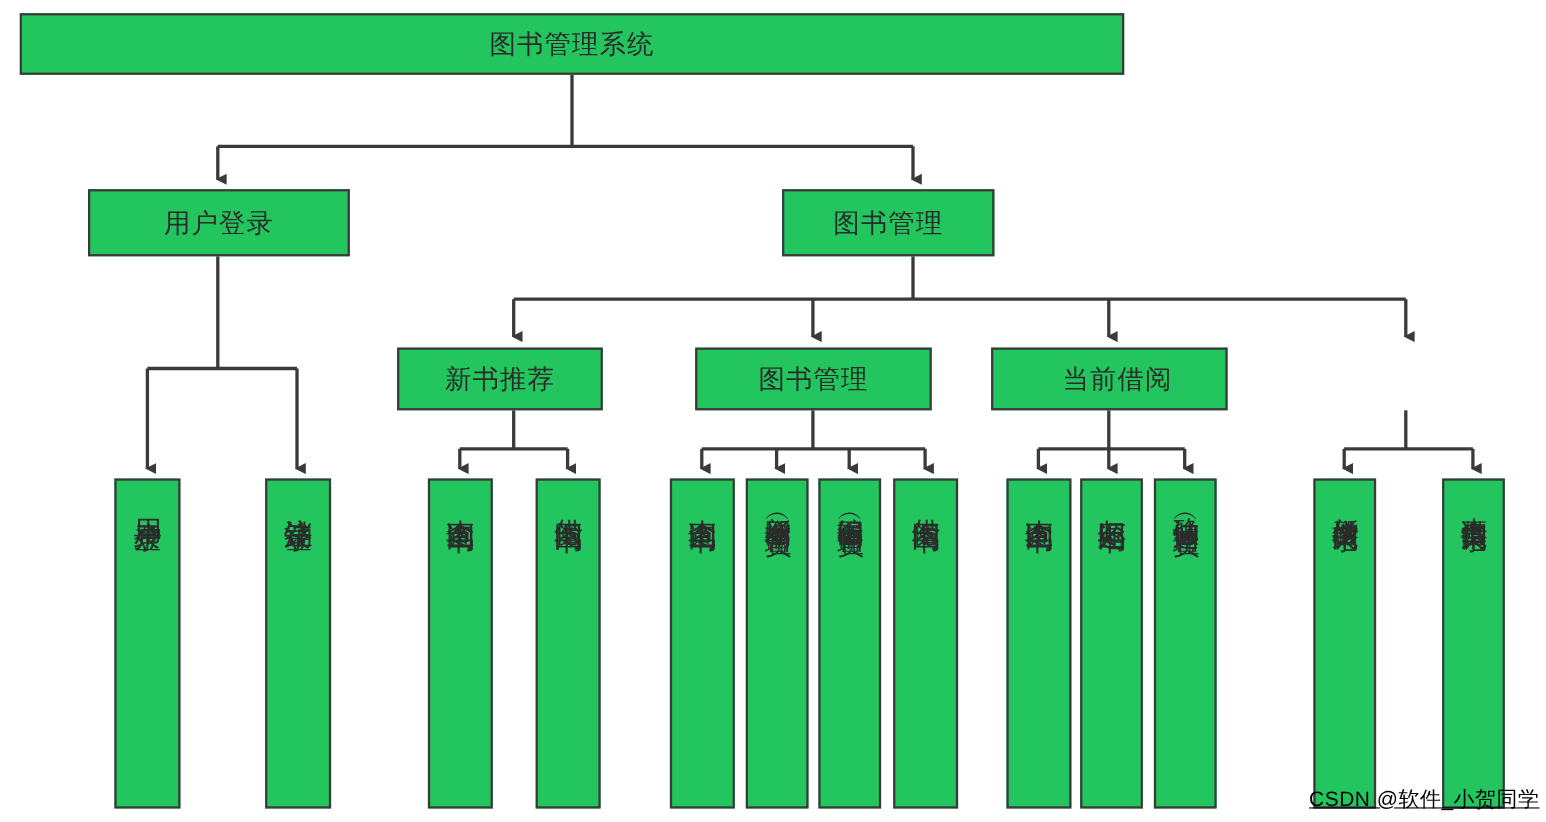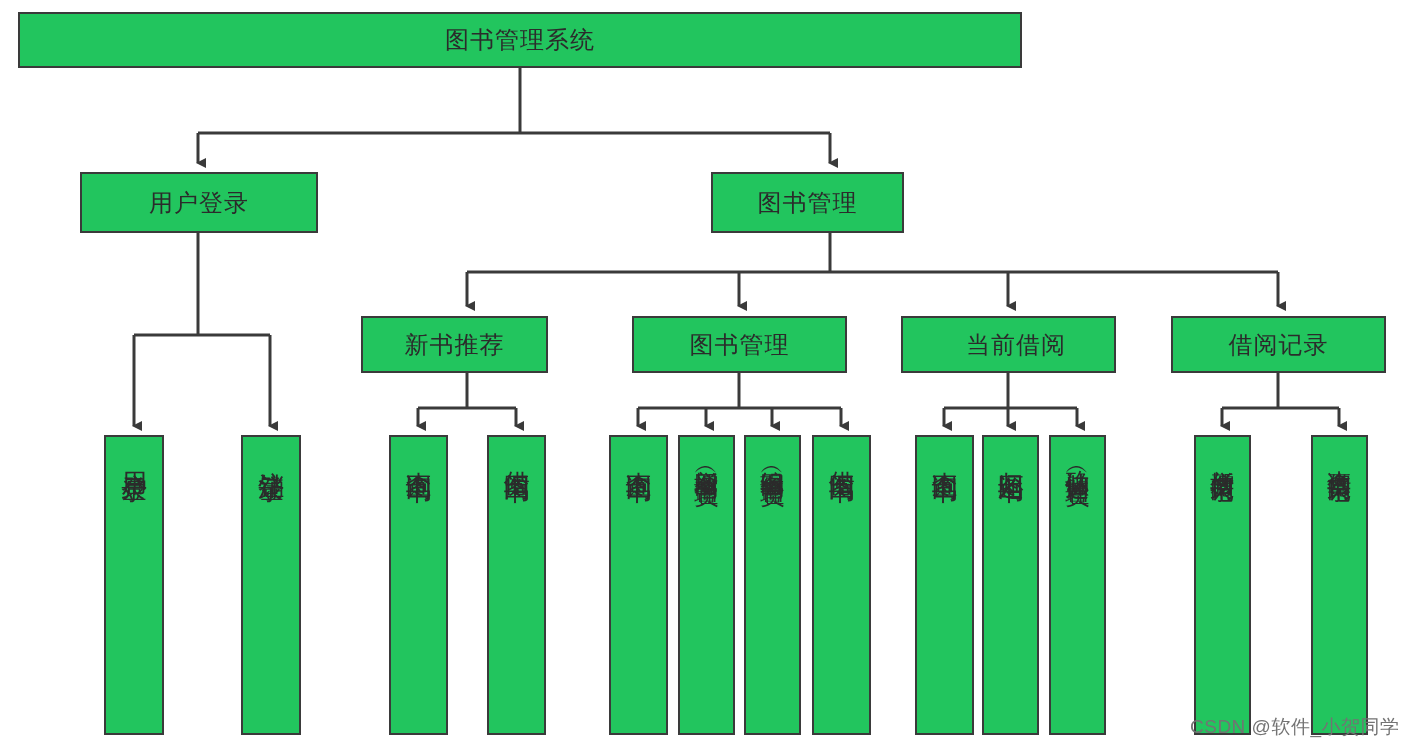--- a/index.html
+++ b/index.html
@@ -46,23 +46,24 @@
   .vert.small .vtext{font-size:24px;}
   svg.lines{
     position:absolute;
     left:0;top:0;
     width:1405px;height:747px;
     pointer-events:none;
   }
   .wm{
     position:absolute;
     font-size:19px;
-    color:#737373;
+    color:#000000;
     white-space:nowrap;
     letter-spacing:0.5px;
+    text-decoration:underline;
   }
 </style>
 </head>
 <body>
 
 <div id="canvas">
 
   <svg class="lines" viewBox="0 0 1405 747">
     <defs>
       <marker id="arrow" markerWidth="10" markerHeight="10" refX="5" refY="8" orient="auto" markerUnits="userSpaceOnUse">
@@ -126,23 +127,20 @@
 
   <div class="box horiz" style="left:361px;top:316px;width:187px;height:57px;">
     <span>新书推荐</span>
   </div>
   <div class="box horiz" style="left:632px;top:316px;width:215px;height:57px;">
     <span>图书管理</span>
   </div>
   <div class="box horiz" style="left:901px;top:316px;width:215px;height:57px;padding-left:15px;">
     <span>当前借阅</span>
   </div>
-  <div class="box horiz" style="left:1171px;top:316px;width:215px;height:57px;">
-    <span>借阅记录</span>
-  </div>
 
   <div class="box vert" style="left:104px;top:435px;width:60px;height:300px;">
     <span class="vtext">用户登录</span>
   </div>
   <div class="box vert" style="left:241px;top:435px;width:60px;height:300px;">
     <span class="vtext">注销登录</span>
   </div>
 
   <div class="box vert" style="left:389px;top:435px;width:59px;height:300px;">
     <span class="vtext">查询图书</span>

